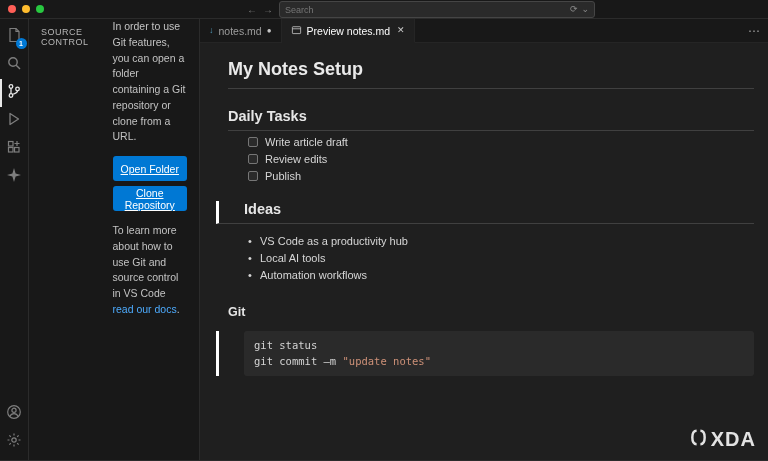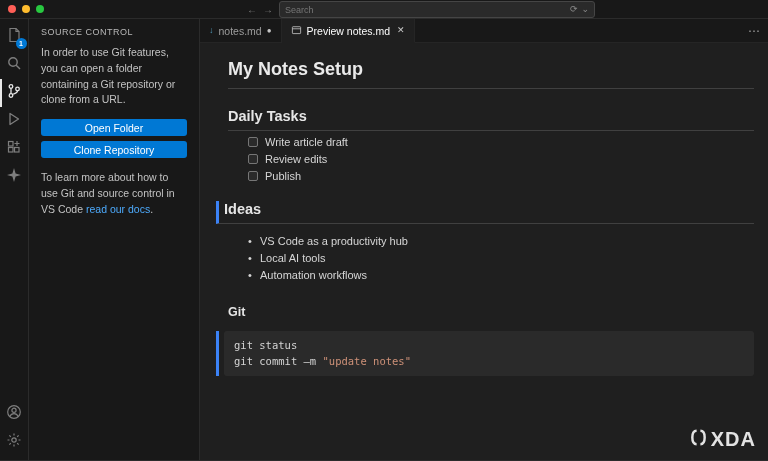--- a/index.html
+++ b/index.html
@@ -24,24 +24,24 @@
   
   .activitybar { width:29px; background:#181818; border-right:1px solid #2b2b2b; display:flex; flex-direction:column; align-items:center; padding-top:4px; flex:0 0 auto; }
   .ab-item { width:29px; height:28px; display:flex; align-items:center; justify-content:center; color:#7e7e7e; position:relative; cursor:pointer; }
   .ab-item svg { width:16px; height:16px; }
   .ab-item.active { color:#e8e8e8; box-shadow: inset 2px 0 0 #e8e8e8; }
   .ab-badge { position:absolute; right:2px; bottom:2px; min-width:11px; height:11px; border-radius:50%; background:#0078d4; color:#fff; font-size:7px; line-height:11px; text-align:center; font-weight:bold; }
   .ab-spacer { flex:1; }
   .ab-bottom { margin-bottom:4px; display:flex; flex-direction:column; align-items:center; }
 
   
-  .sidebar { width:171px; background:#181818; border-right:1px solid #2b2b2b; flex:0 0 auto; display:flex; flex-direction:column; }
+  .sidebar { width:171px; background:#181818; border-right:1px solid #2b2b2b; flex:0 0 auto; display:flex; flex-direction:row; }
   .sidebar-title { padding:8px 12px 8px; font-size:9px; letter-spacing:0.5px; color:#b8b8b8; }
   .sidebar-body { padding:0 12px; font-size:10.5px; line-height:1.5; color:#c3c3c3; }
-  .scm-btn { display:block; width:100%; height:17px; margin:5px 0 0; background:#0078d4; color:#ffffff; border:none; border-radius:3px; font-size:10.5px; font-family:"Liberation Sans", sans-serif; cursor:pointer; }
+  .scm-btn { display:block; width:100%; height:25px; margin:5px 0 0; background:#0078d4; color:#ffffff; border:none; border-radius:3px; font-size:10.5px; font-family:"Liberation Sans", sans-serif; cursor:pointer;text-decoration:underline; }
   .scm-btn:first-of-type { margin-top:11px; }
   .docs-para { margin-top:12px; }
   .doclink { color:#4daafc; cursor:pointer; }
 
   
   .editor { flex:1; display:flex; flex-direction:column; min-width:0; background:#1f1f1f; }
   .tabbar { height:24px; background:#181818; display:flex; align-items:stretch; position:relative; flex:0 0 auto; border-bottom:1px solid #252525; }
   .tab { display:flex; align-items:center; gap:5px; padding:0 9px; font-size:10.5px; color:#9d9d9d; background:#181818; border-right:1px solid #252525; cursor:pointer; white-space:nowrap; }
   .tab.active { background:#1f1f1f; color:#fdfdfd; border-bottom:1px solid #1f1f1f; margin-bottom:-1px; }
   .md-icon { color:#519aba; font-size:9px; line-height:1; }
@@ -52,21 +52,21 @@
   .tab-actions { position:absolute; right:8px; top:0; height:24px; display:flex; align-items:center; color:#a0a0a0; font-size:12px; cursor:pointer; }
 
   
   .preview-pane { flex:1; overflow:hidden; padding:8px 14px 0 28px; }
   .pv-h1 { font-size:18px; font-weight:bold; color:#eaeaea; margin-top:8px; padding-bottom:8px; border-bottom:1px solid #404040; }
   .pv-h2 { font-size:14.5px; font-weight:bold; color:#e6e6e6; margin-top:19px; padding-bottom:6px; border-bottom:1px solid #404040; }
   .pv-h3 { font-size:12.5px; font-weight:bold; color:#e6e6e6; margin-top:24px; }
   .task-list { padding-left:20px; }
   .task-item { display:flex; align-items:center; gap:7px; font-size:11px; color:#d6d6d6; margin:5px 0; }
   .checkbox { width:10px; height:10px; border:1px solid #767676; background:#2a2a2a; border-radius:2px; display:inline-block; flex:0 0 auto; cursor:pointer; }
-  .marker { border-left:3px solid #3b82f6; padding-left:5px; margin-left:-12px; }
+  .marker { border-left:3px solid #ffffff; padding-left:25px; margin-left:-12px; }
   .bullet-list { margin-top:11px; padding-left:20px; list-style:none; }
   .bullet-list li { font-size:11px; color:#d6d6d6; margin:5px 0; padding-left:12px; position:relative; }
   .bullet-list li::before { content:"•"; position:absolute; left:0; color:#d6d6d6; }
   .codewrap { margin-top:12px; }
   .codeblock { background:rgba(150,150,150,0.10); border-radius:3px; padding:6px 10px; font-family:"DejaVu Sans Mono", monospace; font-size:10.5px; line-height:1.55; color:#d4d4d4; }
   .codeblock .str { color:#ce9178; }
 
   
   .watermark { position:absolute; right:12px; bottom:10px; display:flex; align-items:center; gap:3px; }
   .wm-text { color:#e2e2e2; font-weight:bold; font-size:20px; letter-spacing:1px; font-family:"Liberation Sans", sans-serif; }

